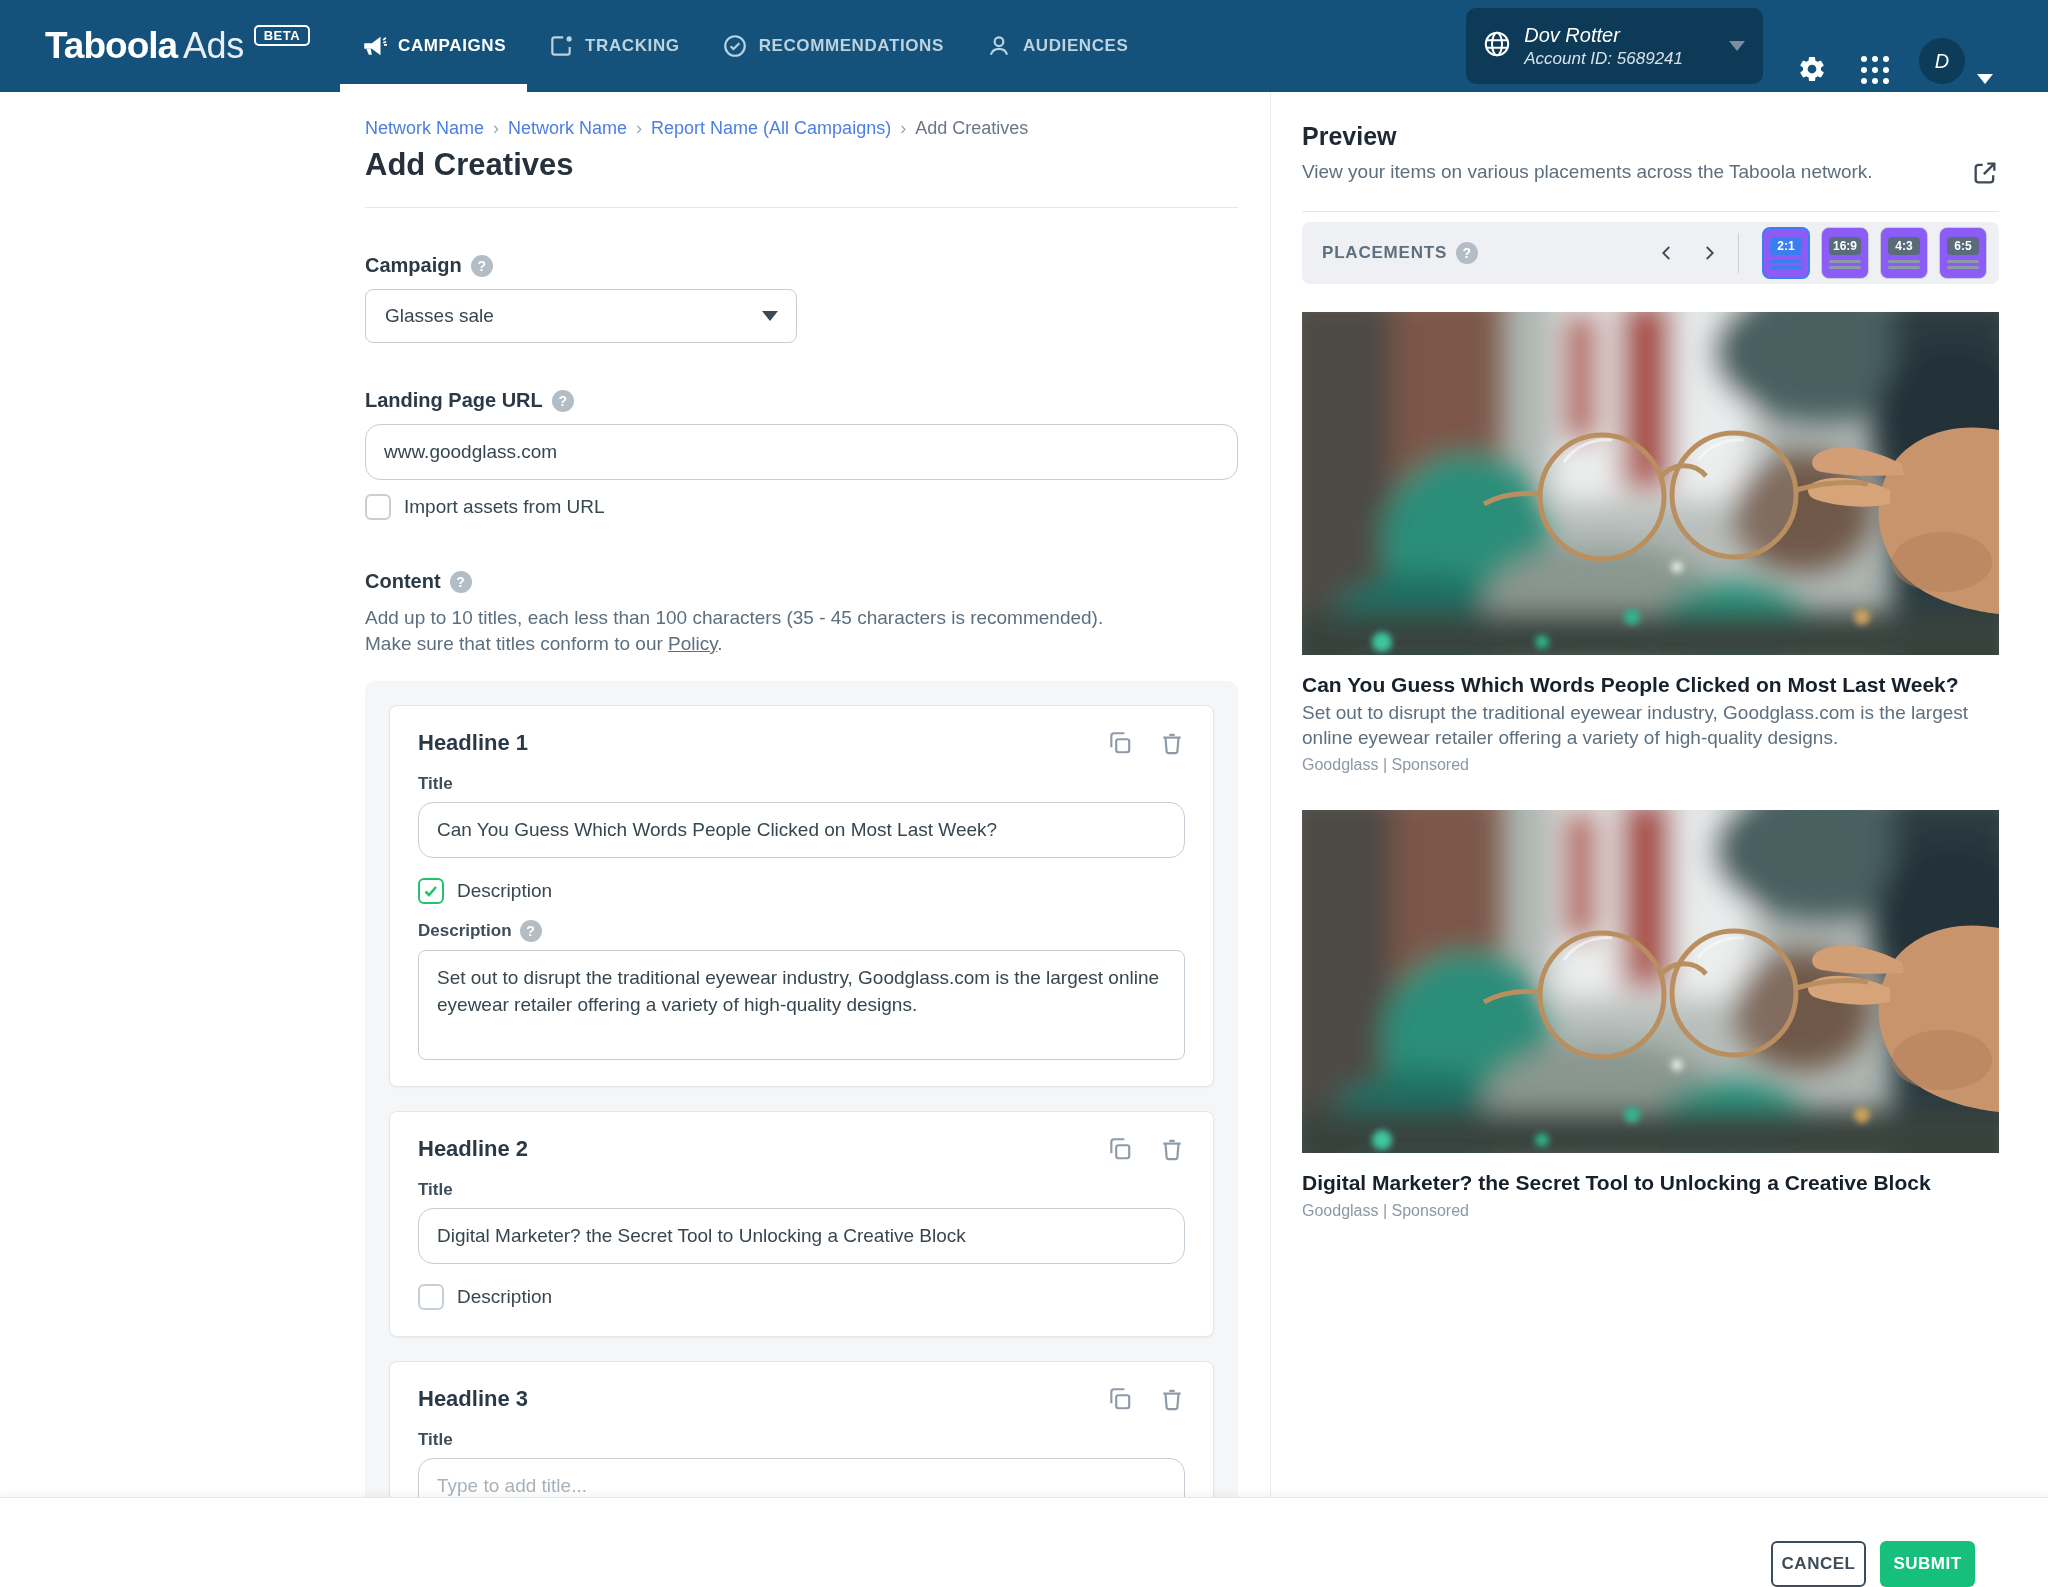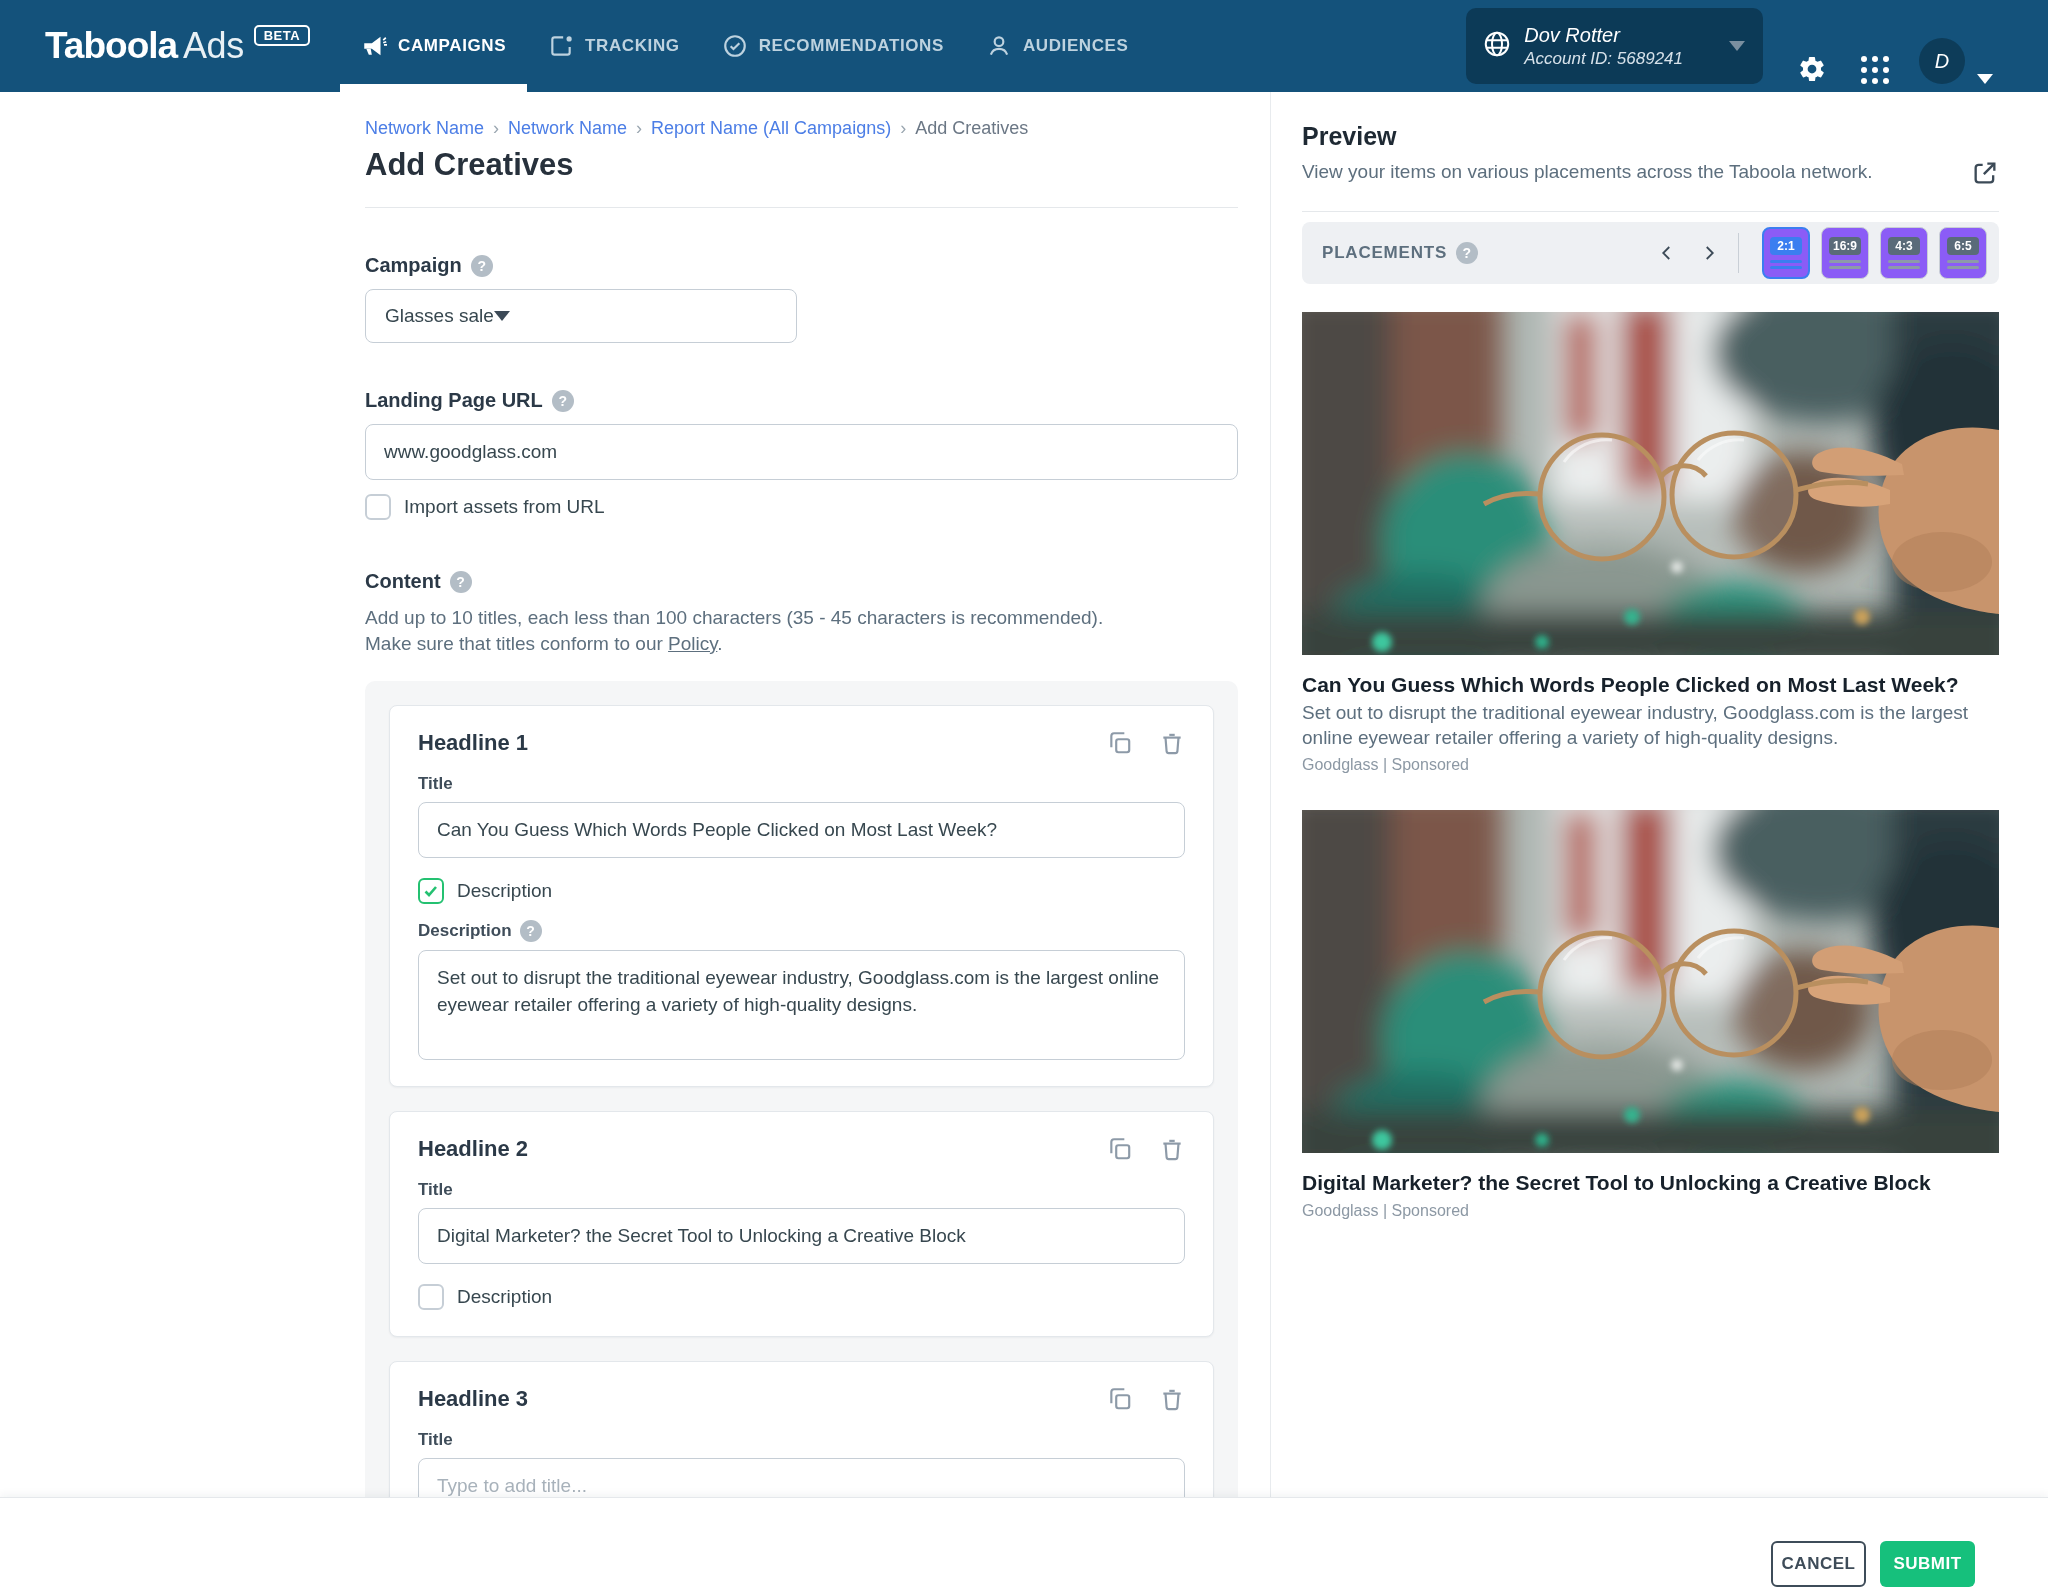--- a/index.html
+++ b/index.html
@@ -34,23 +34,23 @@
   .form-col { position:absolute; left:365px; top:92px; width:873px; }
   .breadcrumb { margin-top:26px; font-size:18px; display:flex; align-items:center; gap:9px; }
   .crumb-link { color:#4C7EE6; cursor:pointer; text-decoration:none; }
   .crumb-sep { color:#9AA6B0; font-size:18px; }
   .crumb-current { color:#6B7785; }
   .page-title { margin-top:8px; font-size:31px; font-weight:bold; color:#27313C; }
   .title-divider { margin-top:24px; height:1px; background:#E5E8EB; }
 
   .field-label { margin-top:46px; display:flex; align-items:center; gap:9px; font-size:20px; font-weight:bold; color:#2B3947; }
   .help-circle { width:22px; height:22px; border-radius:50%; background:#B3BDC6; color:#fff; font-size:14px; font-weight:bold; display:inline-flex; align-items:center; justify-content:center; cursor:pointer; }
-  .select-box { margin-top:12px; width:432px; height:54px; border:1px solid #C6CED6; border-radius:8px; background:#fff; display:flex; align-items:center; justify-content:flex-start; padding:0 18px 0 19px; font-size:19px; color:#37474F; cursor:pointer; }
+  .select-box { margin-top:12px; width:432px; height:54px; border:1px solid #C6CED6; border-radius:8px; background:#fff; display:flex; align-items:center; justify-content:space-between; padding:0 18px 0 19px; font-size:19px; color:#37474F; cursor:pointer; }
   .select-caret { width:0; height:0; border-left:8px solid transparent; border-right:8px solid transparent; border-top:10px solid #3C4A57; }
-  .text-input { display:block; width:100%; height:56px; border:1px solid #C6CED6; border-radius:8px; font-family:"Liberation Sans",sans-serif; font-size:19px; color:#37474F; padding:0 18px; outline:none; background:#fff; }
+  .text-input { display:block; width:100%; height:56px; border:1px solid #C6CED6; border-radius:15px; font-family:"Liberation Sans",sans-serif; font-size:19px; color:#37474F; padding:0 18px; outline:none; background:#fff; }
   .text-input::placeholder { color:#A8B2BB; }
   .lp-input { margin-top:12px; }
   .chk-row { margin-top:14px; display:flex; align-items:center; gap:13px; cursor:pointer; }
   .chk-box { width:26px; height:26px; border:2px solid #C6CED6; border-radius:6px; background:#fff; flex:0 0 auto; }
   .chk-box.checked { border-color:#24C171; display:flex; align-items:center; justify-content:center; }
   .chk-label { font-size:19px; color:#37474F; }
   .content-label { margin-top:50px; }
   .helper-text { margin-top:12px; font-size:19px; line-height:26px; color:#5D6F7E; }
   .policy-link { color:#5D6F7E; text-decoration:underline; cursor:pointer; }
 

